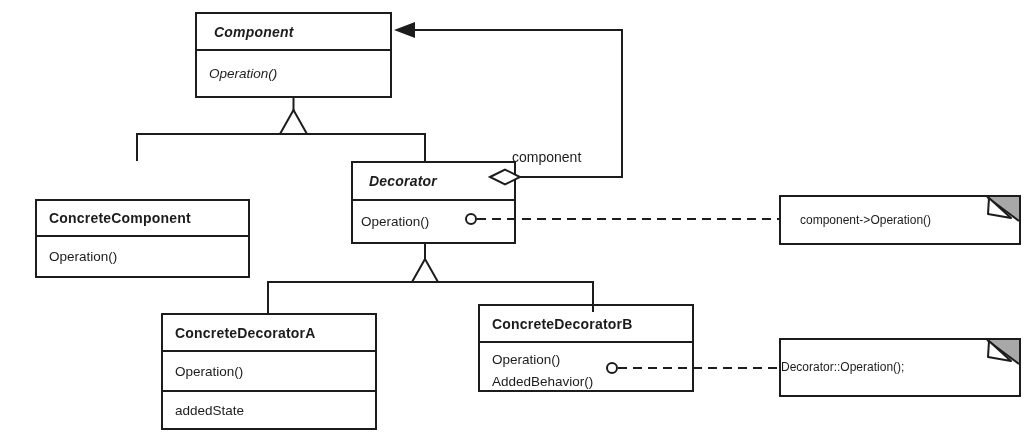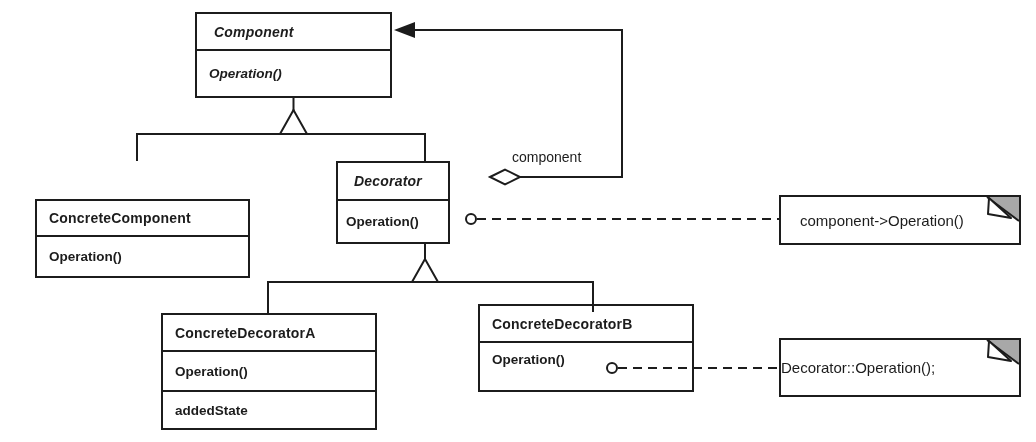--- a/index.html
+++ b/index.html
@@ -10,28 +10,28 @@
   .wires{position:absolute;left:0;top:0;z-index:5;pointer-events:none;}
   .box{
     position:absolute;background:#ffffff;border:2px solid #1c1c1c;
     box-sizing:border-box;z-index:2;display:flex;flex-direction:column;
   }
   .cmp{
     box-sizing:border-box;display:flex;align-items:center;
     padding:0 8px 0 12px;font-size:13.5px;white-space:nowrap;flex:0 0 auto;
   }
   .cmp.grow{flex:1 1 auto;}
-  .cmp+.cmp{border-top:2px solid #1c1c1c;font-weight:bold;}
+  .cmp+.cmp{border-top:2px solid #1c1c1c;}
   .title{font-weight:bold;font-size:14px;letter-spacing:.2px;}
   .abstract{font-style:italic;}
   .multi{flex-direction:column;align-items:flex-start;justify-content:flex-start;line-height:22px;}
   .note{
     position:absolute;background:#ffffff;border:2px solid #1c1c1c;
     box-sizing:border-box;z-index:2;display:flex;flex-direction:column;
-    justify-content:center;font-size:15px;line-height:19px;white-space:nowrap;
+    justify-content:center;font-size:12px;line-height:19px;white-space:nowrap;
   }
   .dogear{position:absolute;top:-2px;right:-2px;}
   .role-label{position:absolute;left:512px;top:149px;font-size:14px;z-index:3;}
   svg .ln{stroke:#1c1c1c;stroke-width:2;fill:none;}
   svg .dash{stroke:#1c1c1c;stroke-width:2;fill:none;stroke-dasharray:9 6;}
   svg .hollow{fill:#ffffff;stroke:#1c1c1c;stroke-width:2;}
   svg .solid{fill:#1c1c1c;stroke:none;}
 </style>
 </head>
 <body>
@@ -49,21 +49,21 @@
 
   <div class="box" style="left:35px;top:161px;width:215px;height:79px;margin-top:38px;">
     <div class="cmp" style="height:34px;">
       <span class="title">ConcreteComponent</span>
     </div>
     <div class="cmp grow">
       <span>Operation()</span>
     </div>
   </div>
 
-  <div class="box" style="left:336px;top:161px;width:114px;height:83px;">
+  <div class="box" style="left:351px;top:161px;width:165px;height:83px;">
     <div class="cmp" style="height:36px;padding-left:16px;">
       <span class="title abstract">Decorator</span>
     </div>
     <div class="cmp grow" style="padding-left:8px;">
       <span>Operation()</span>
     </div>
   </div>
 
   <div class="box" style="left:161px;top:313px;width:216px;height:117px;">
     <div class="cmp" style="height:35px;align-items:center;">
@@ -76,20 +76,21 @@
       <span>addedState</span>
     </div>
   </div>
 
   <div class="box" style="left:478px;top:304px;width:216px;height:88px;">
     <div class="cmp" style="height:35px;">
       <span class="title">ConcreteDecoratorB</span>
     </div>
     <div class="cmp grow multi" style="padding-top:6px;">
       <span>Operation()</span>
+      <span>AddedBehavior()</span>
     </div>
   </div>
 
   <div class="role-label">component</div>
 
   <div class="note" style="left:779px;top:195px;width:242px;height:50px;padding-left:19px;">
     <span>component-&gt;Operation()</span>
     <svg class="dogear" width="36" height="28">
       <polygon points="2,2 34,2 34,26" fill="#a8a8a8" stroke="none"></polygon>
       <line x1="2" y1="2" x2="34" y2="26" stroke="#1c1c1c" stroke-width="2"></line>

